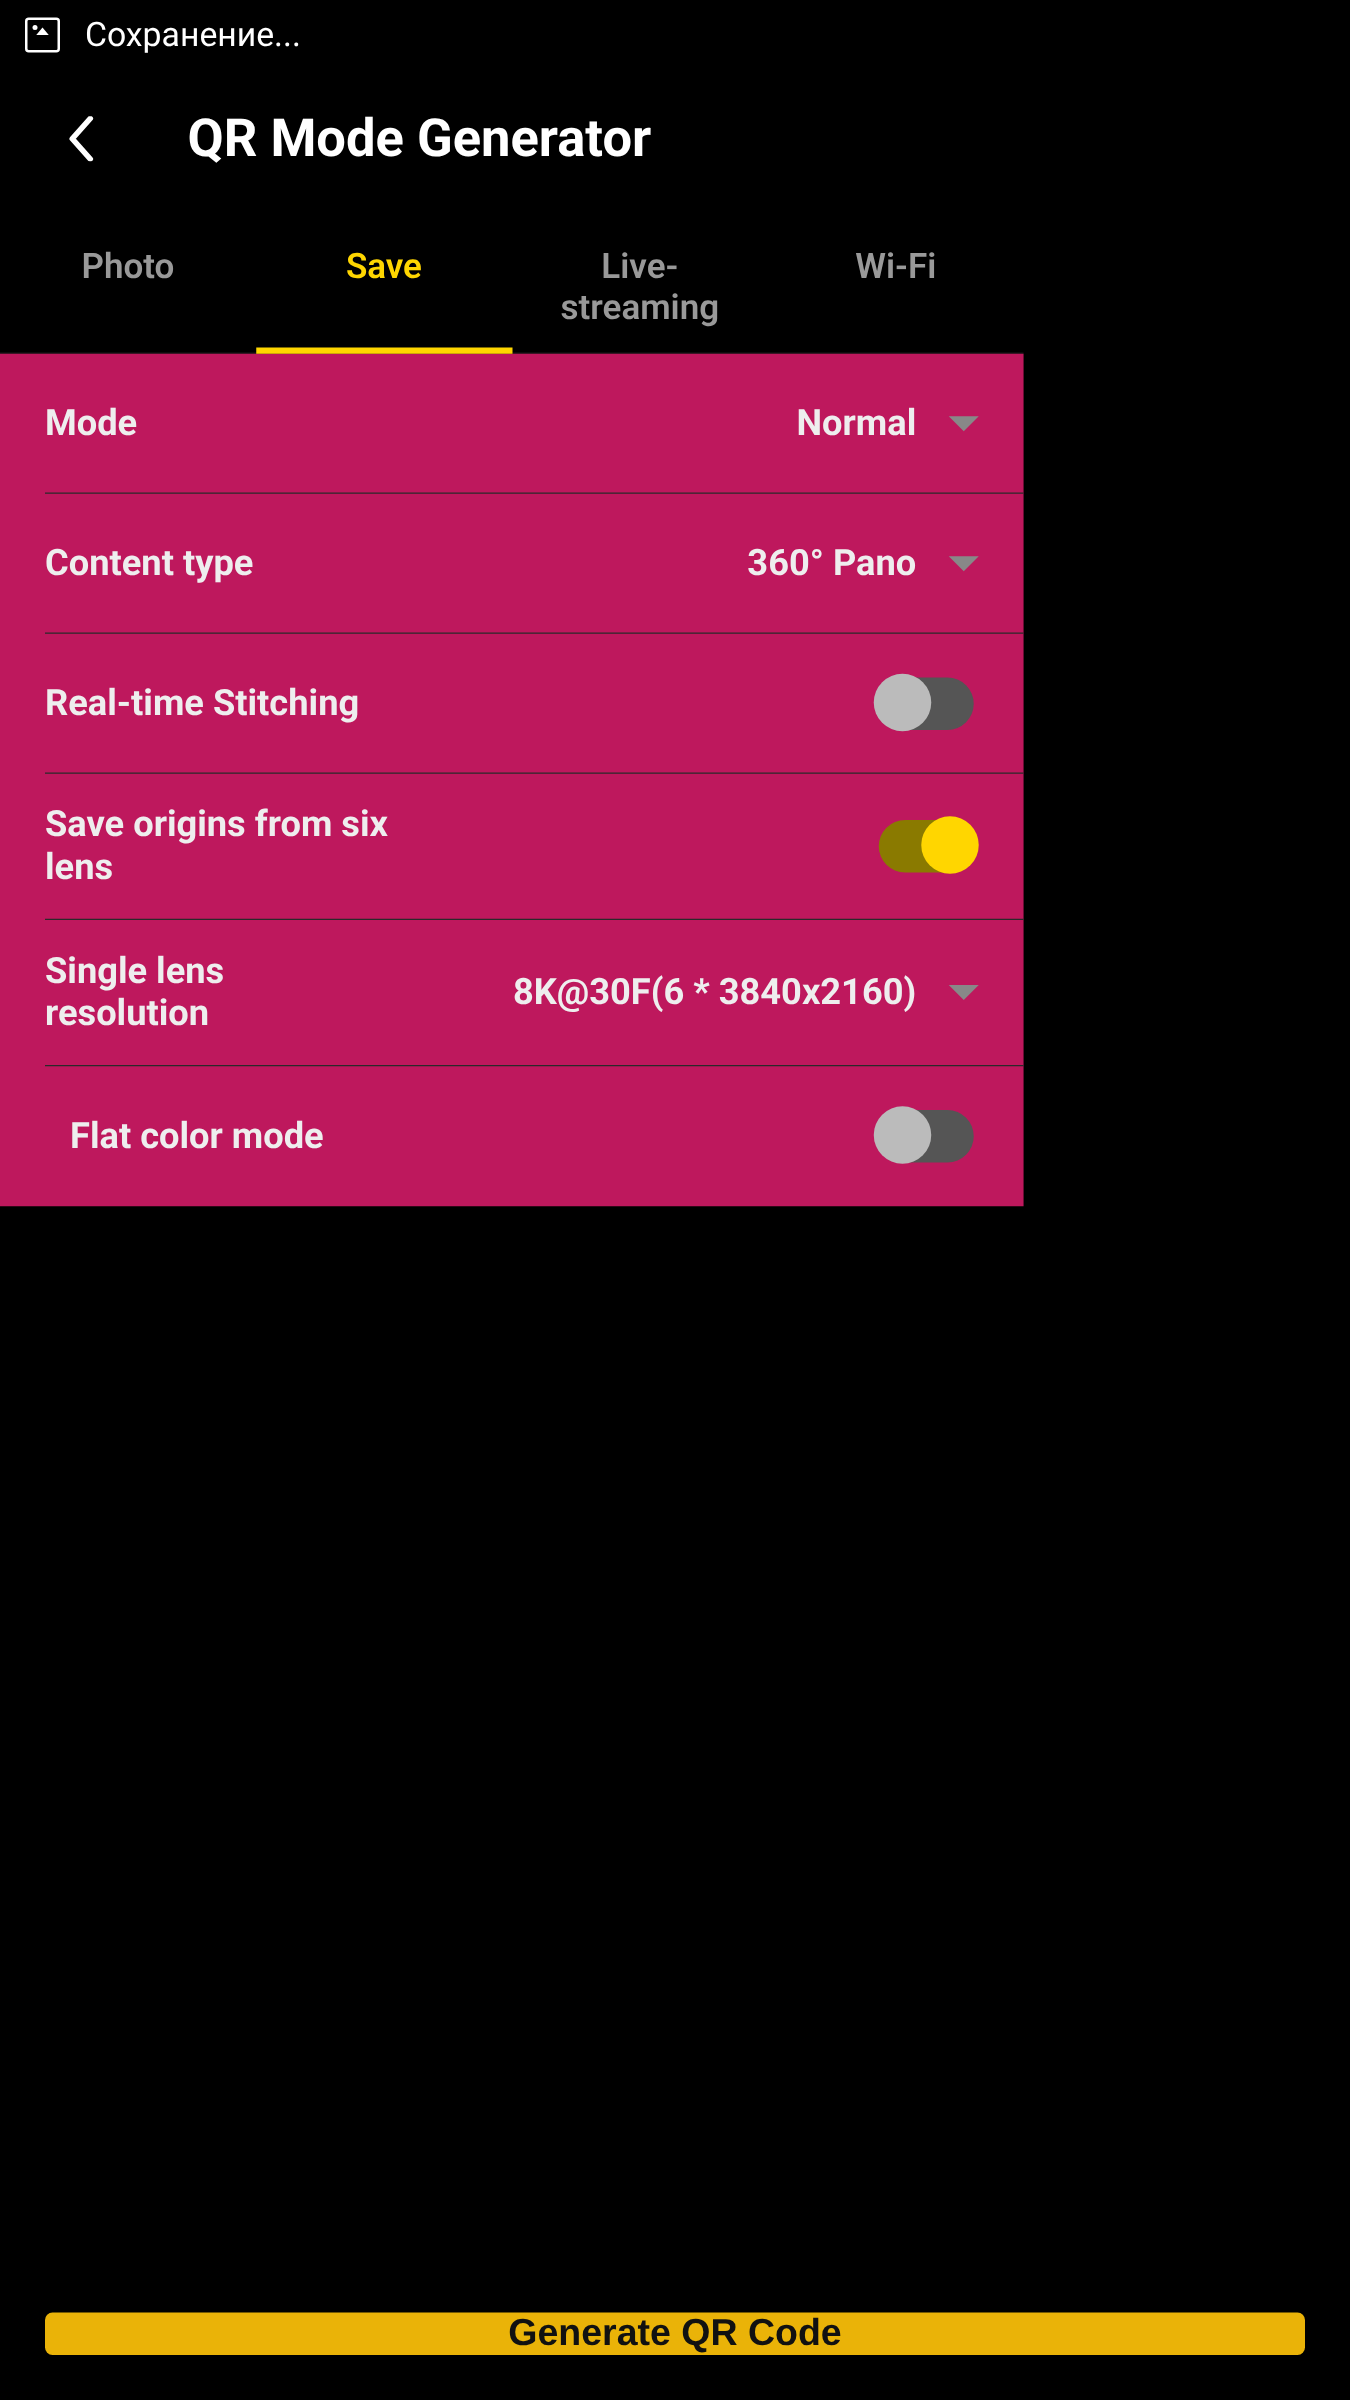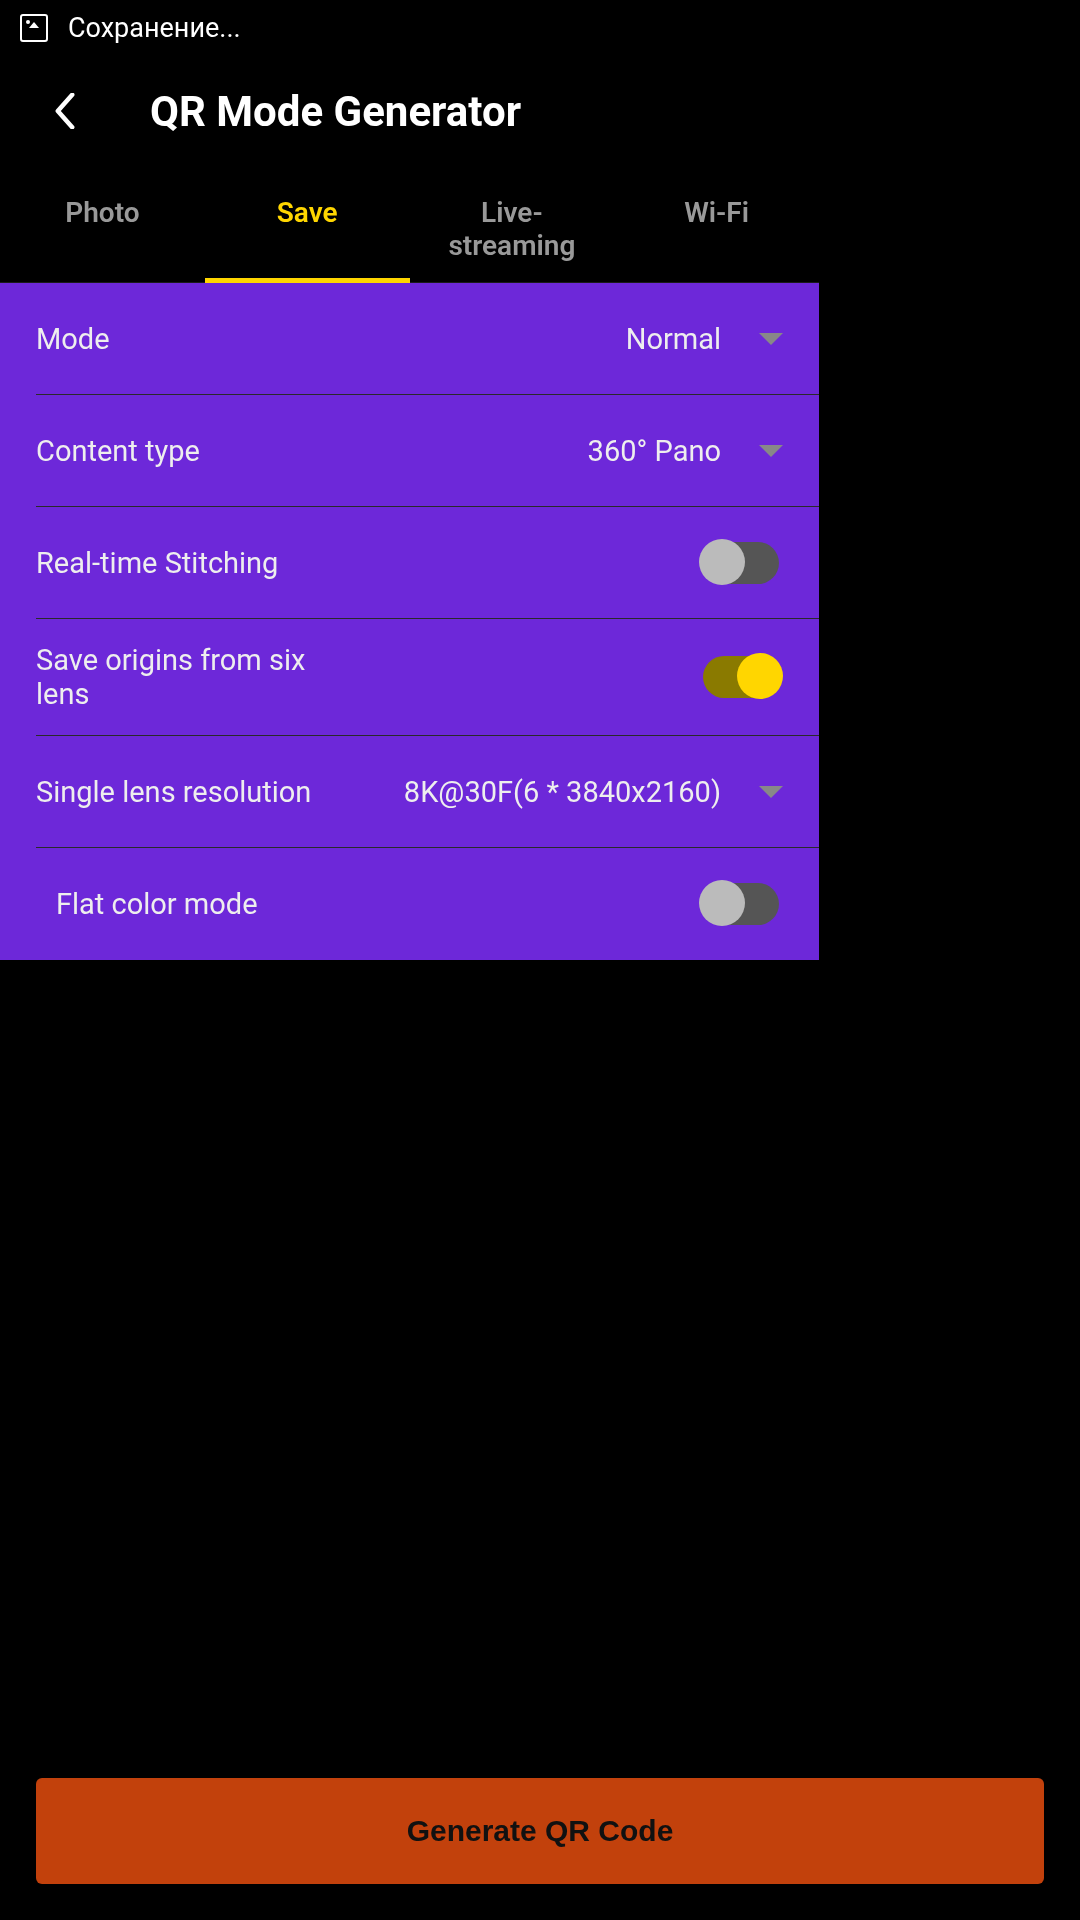--- a/index.html
+++ b/index.html
@@ -99,22 +99,23 @@
     .tab.active::after {
       content: "";
       position: absolute;
       bottom: -1px;
       left: 0;
       right: 0;
       height: 5px;
       background: #ffd600;
     }
     .settings {
-      background: #6d28d9;
+      background: #be185d;
       padding: 0 0 0 36px;
+      font-weight: bold;
     }
     .setting-row {
       display: flex;
       align-items: center;
       justify-content: space-between;
       min-height: 112px;
       padding: 24px 36px 24px 0;
       border-bottom: 1px solid #2a2a2a;
     }
     .setting-row:last-child {
@@ -122,21 +123,21 @@
       margin-left: 20px;
     }
     .setting-label {
       font-size: 29px;
       color: #eee;
       max-width: 280px;
     }
     .setting-value-wrap {
       display: flex;
       align-items: center;
-      gap: 38px;
+      gap: 26px;
     }
     .setting-value {
       font-size: 29px;
       color: #eee;
       text-align: right;
     }
     .chevron-down {
       width: 0;
       height: 0;
       border-left: 12px solid transparent;
@@ -178,26 +179,25 @@
     }
     .bottom-area {
       position: absolute;
       bottom: 0;
       left: 0;
       right: 0;
       padding: 36px;
     }
     .generate-btn {
       width: 100%;
-      background: #c2410c;
+      background: #eab308;
       color: #111;
       border: none;
       font-size: 30px;
       font-weight: 600;
-      padding: 36px;
       border-radius: 6px;
     }
   </style>
 </head>
 <body>
 
 <div class="status-bar">
   <div class="status-icon"></div>
   <div class="status-text">Сохранение...</div>
 </div>

